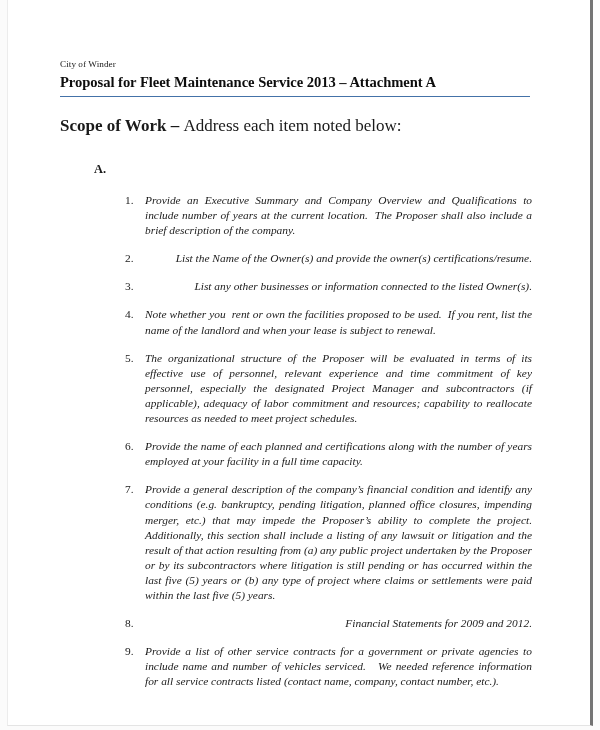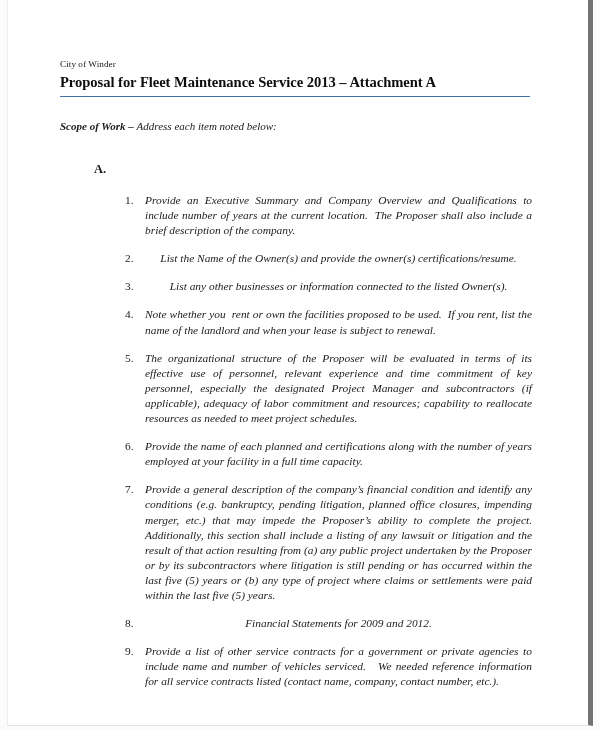--- a/index.html
+++ b/index.html
@@ -16,21 +16,21 @@
   }
 
   .page {
     position: absolute;
     left: 7px;
     top: 0;
     width: 586px;
     height: 726px;
     background: #ffffff;
     border-left: 1px solid #ececec;
-    border-right: 5px solid #737373;
+    border-right: 3px solid #737373;
     border-bottom: 1px solid #e4e4e4;
     box-sizing: border-box;
   }
 
   .content {
     position: absolute;
     left: 52px;
     top: 58px;
     width: 472px;
   }
@@ -56,23 +56,22 @@
   .title-rule {
     height: 0;
     border-top: 1.6px solid #4472a8;
     margin-top: 4px;
     width: 470px;
   }
 
   
   .scope-line {
     margin-top: 21px;
-    font-size: 11px;
+    font-size: 17px;
     line-height: 16px;
-    font-style: italic;
   }
   .scope-line .lead {
     font-weight: bold;
   }
 
   
   .section-head {
     margin-top: 27px;
     margin-left: 34px;
     font-size: 12.4px;
@@ -108,21 +107,21 @@
   .item .txt {
     flex: 1;
     text-align: justify;
     text-justify: inter-word;
     white-space: pre-wrap;
     hyphens: none;
     font-style: italic;
   }
   
   .item.nojust .txt {
-    text-align: center;
+    text-align: right;
   }
 </style>
 </head>
 <body>
 
 <div class="page">
   <div class="content">
 
     <div class="org-line">City of Winder</div>
 

